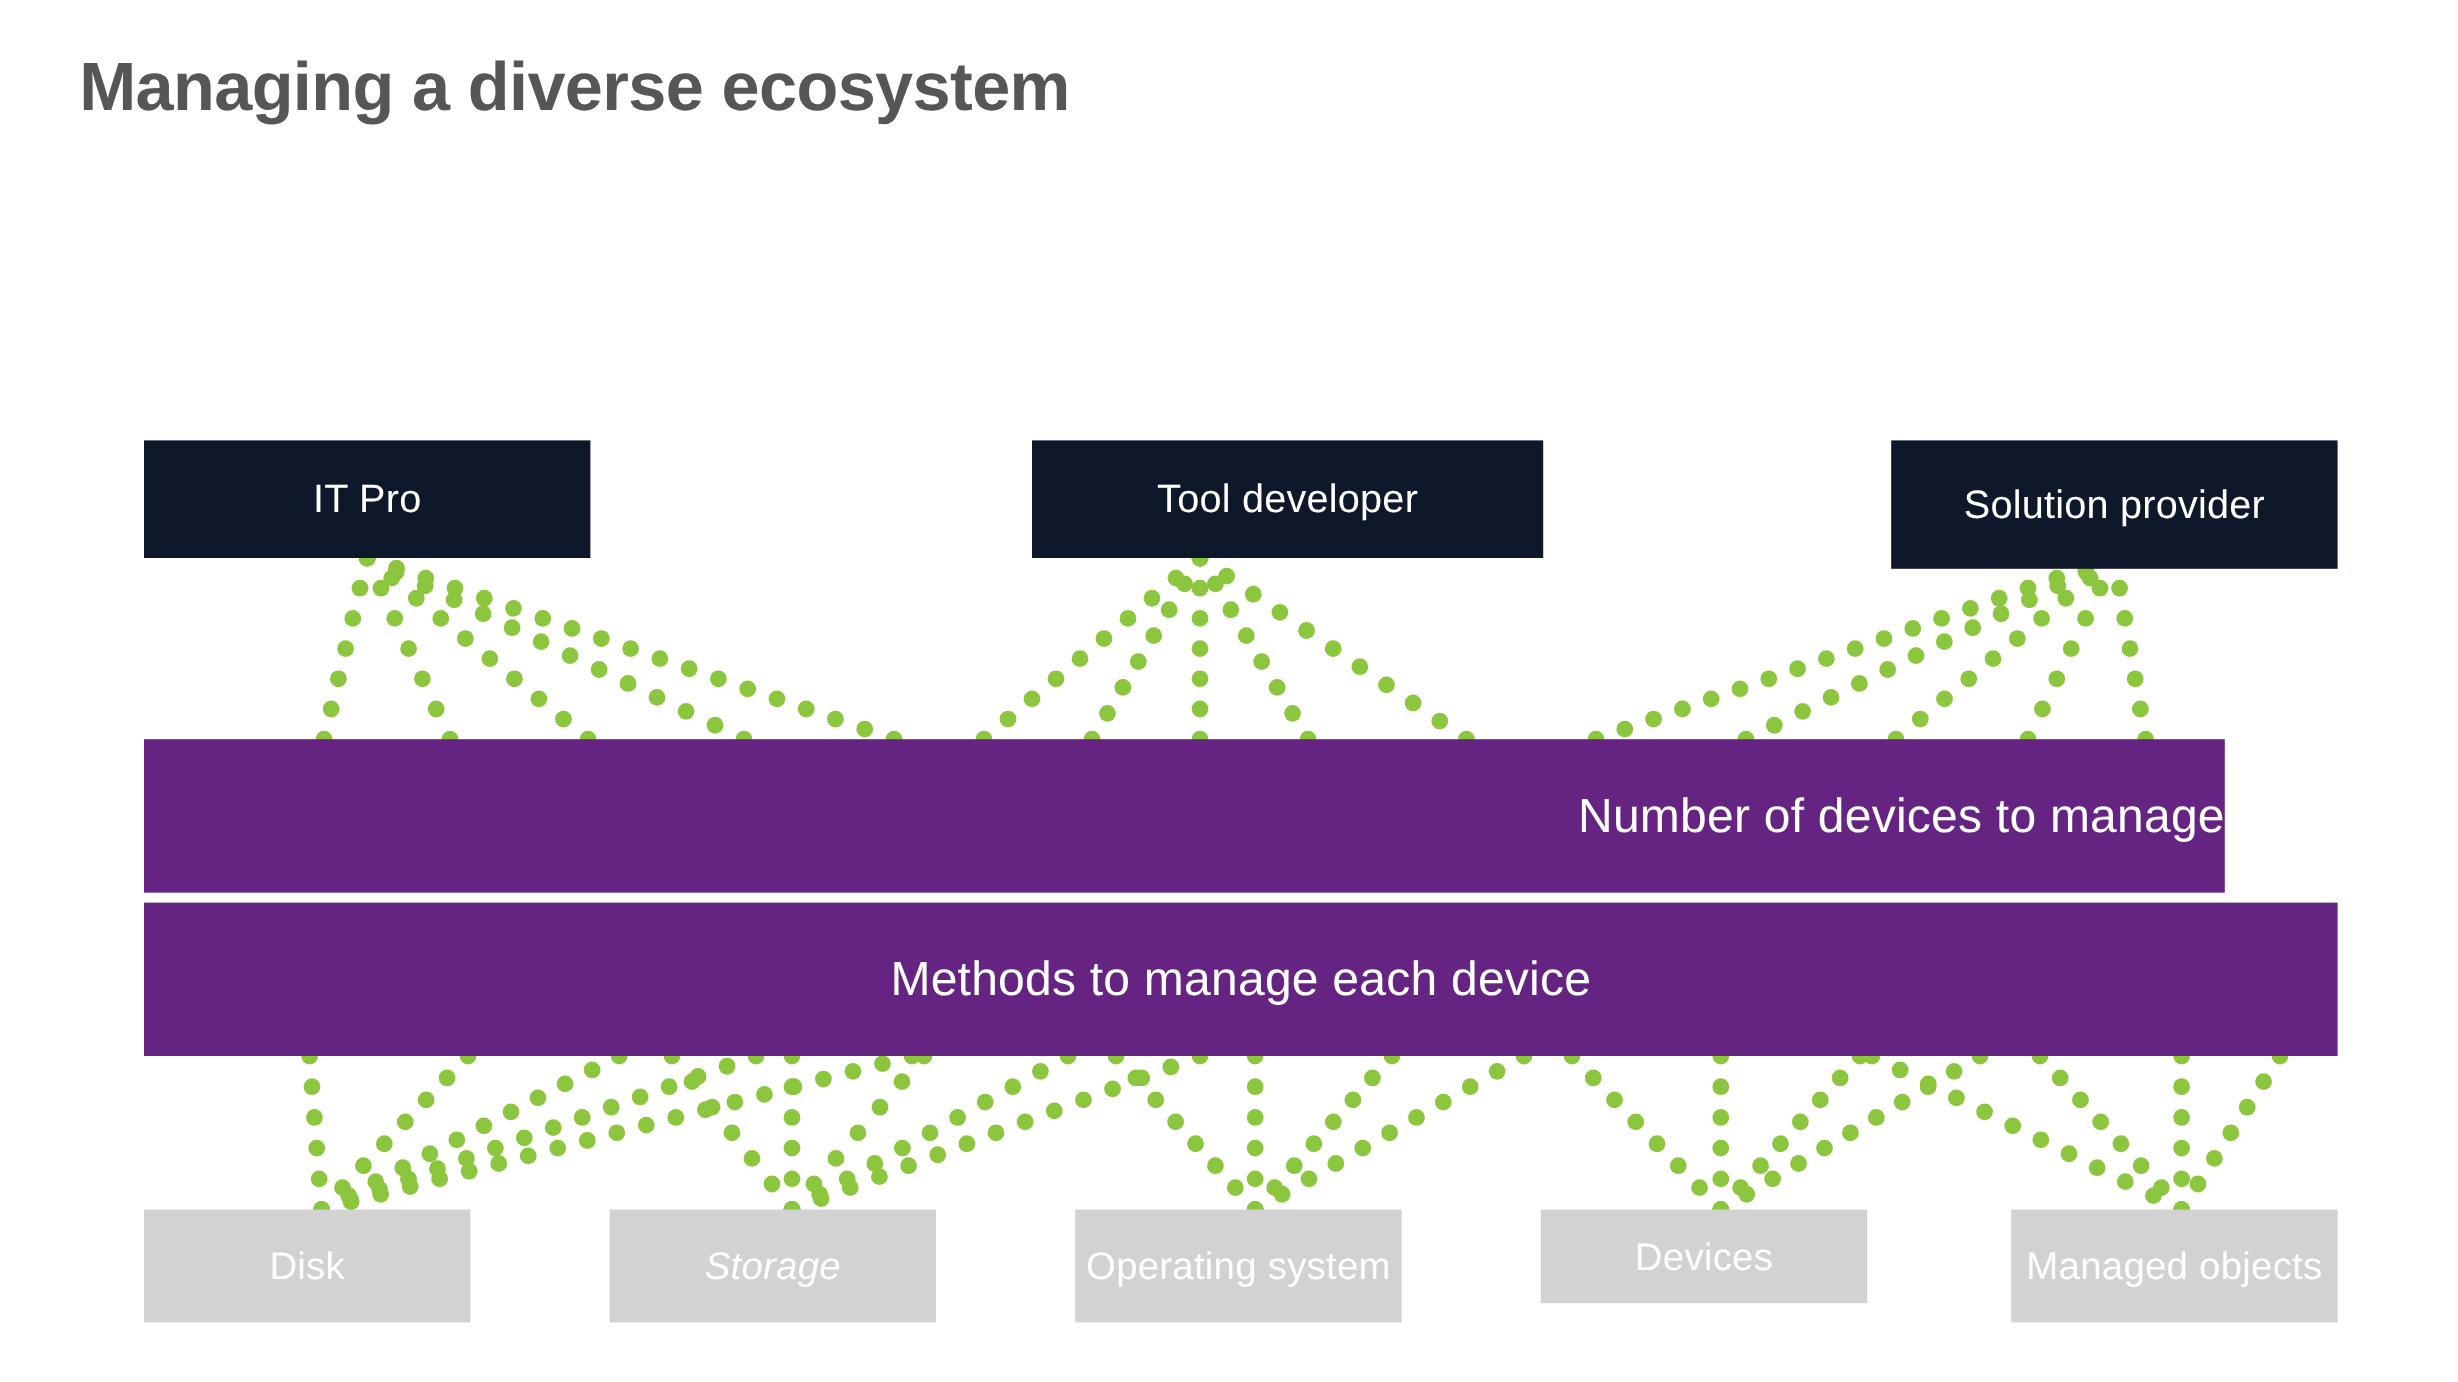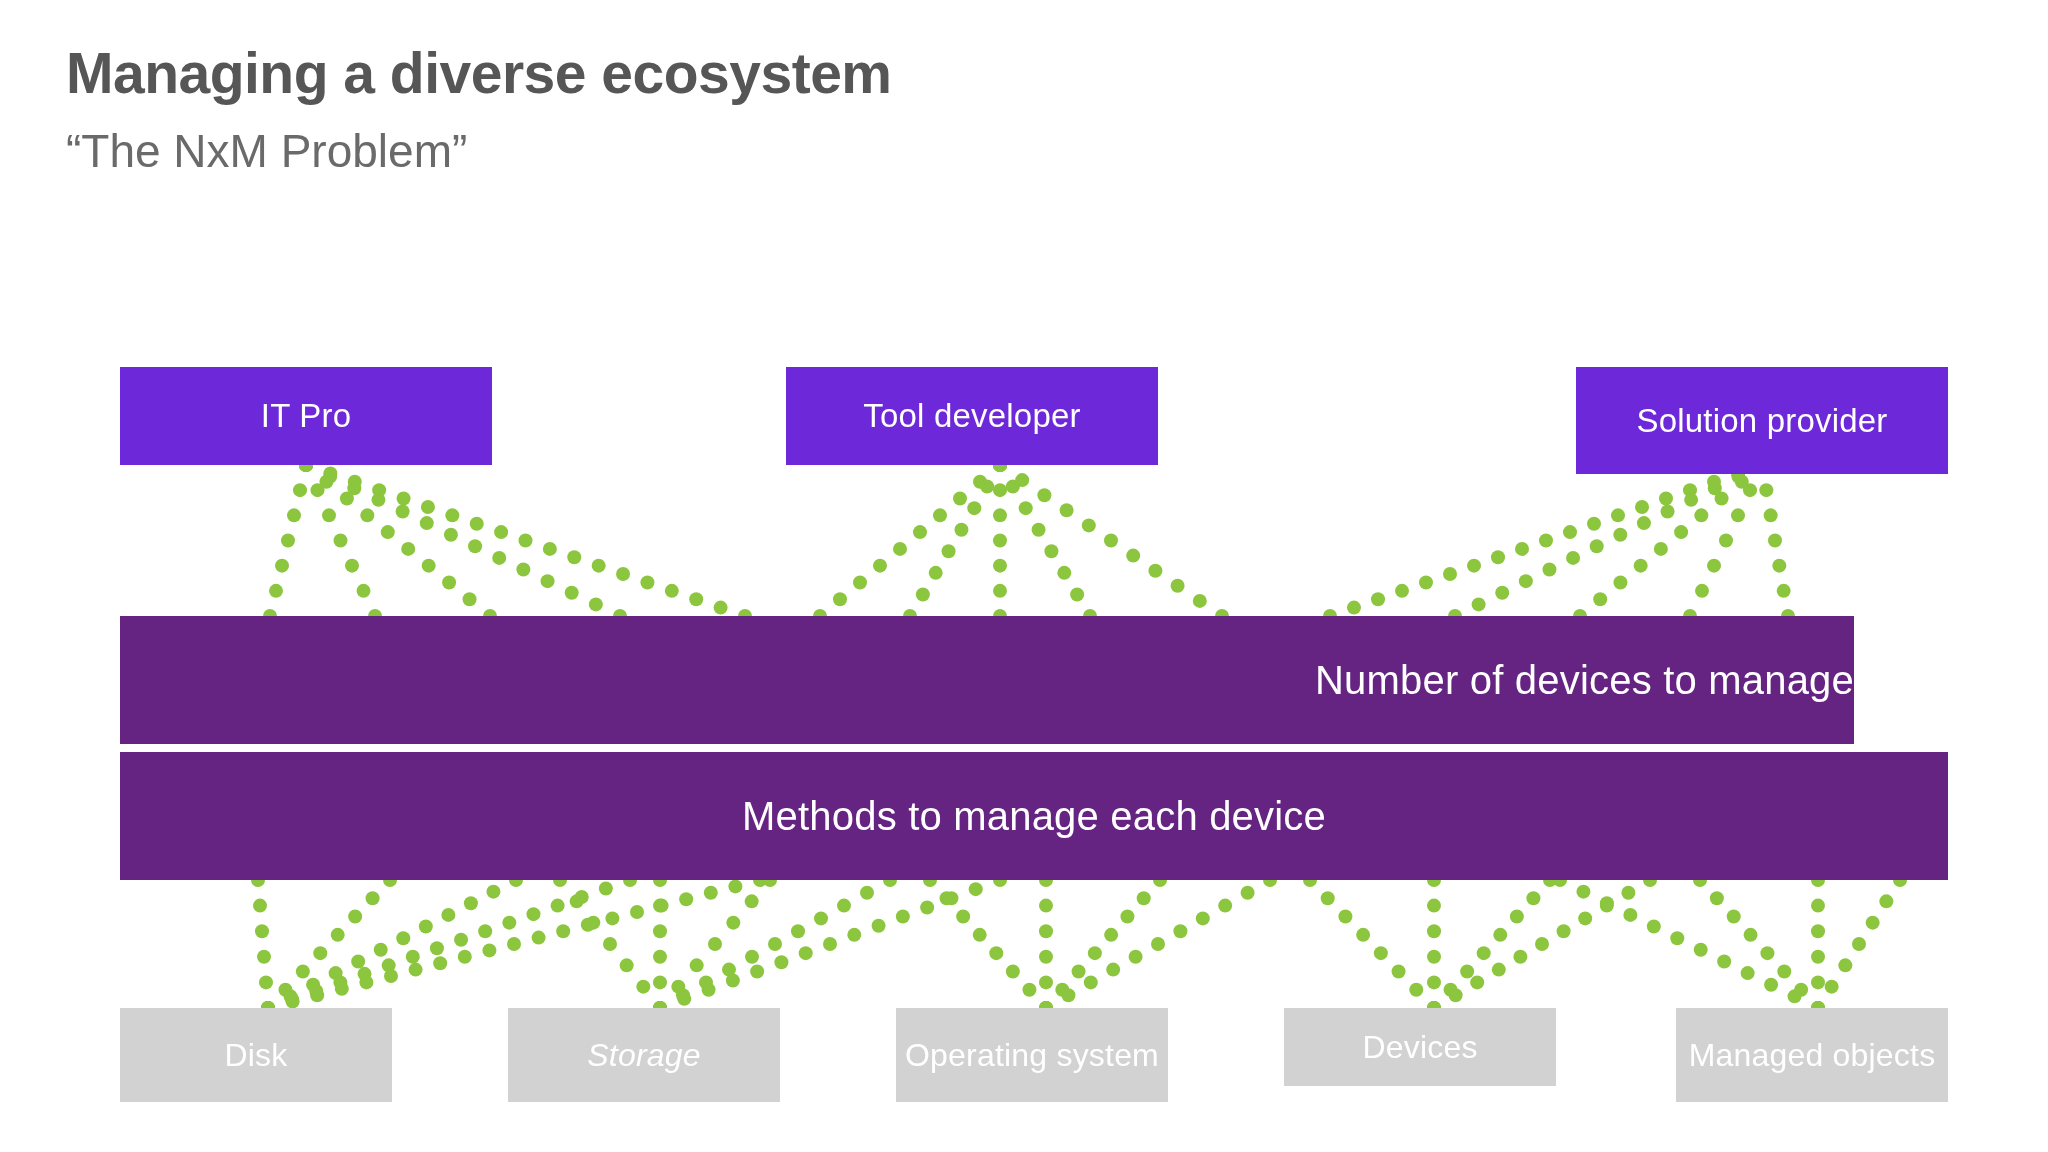--- a/index.html
+++ b/index.html
@@ -66,21 +66,21 @@
     z-index: 5;
   }
   .node-label {
     font-size: 33px;
     font-weight: 400;
     color: #ffffff;
     white-space: nowrap;
     letter-spacing: 0.2px;
   }
   .actor {
-    background: #6d28d9;
+    background: #0f172a;
     height: 98px;
   }
   .bar {
     background: #662482;
   }
   .bar .node-label {
     font-size: 40px;
   }
   .leaf {
     background: #d2d2d2;
@@ -96,21 +96,20 @@
     z-index: 6;
   }
 </style>
 </head>
 <body>
 
 <div id="slide">
 
   <div id="title-block">
     <div id="page-title">Managing a diverse ecosystem</div>
-    <div id="page-subtitle">“The NxM Problem”</div>
   </div>
 
   <svg id="connections" viewBox="0 0 2048 1152" width="2048" height="1152" xmlns="http://www.w3.org/2000/svg">
       <g>
         <circle cx="306.00" cy="465.00" r="7" fill="#8CC63F"></circle>
         <circle cx="300.00" cy="490.17" r="7" fill="#8CC63F"></circle>
         <circle cx="294.00" cy="515.33" r="7" fill="#8CC63F"></circle>
         <circle cx="288.00" cy="540.50" r="7" fill="#8CC63F"></circle>
         <circle cx="282.00" cy="565.67" r="7" fill="#8CC63F"></circle>
         <circle cx="276.00" cy="590.83" r="7" fill="#8CC63F"></circle>
@@ -546,21 +545,21 @@
         <circle cx="1845.33" cy="965.33" r="7" fill="#8CC63F"></circle>
         <circle cx="1831.67" cy="986.67" r="7" fill="#8CC63F"></circle>
         <circle cx="1818.00" cy="1008.00" r="7" fill="#8CC63F"></circle>
       </g>
     </svg>
 
   <div id="nodes-layer">
       <div class="node actor" style="left: 120px; top: 367px; width: 372px; height: 98px;">
         <span class="node-label">IT Pro</span>
       </div>
-      <div class="node actor" style="left: 786px; top: 367px; width: 372px; height: 98px;">
+      <div class="node actor" style="left: 860px; top: 367px; width: 426px; height: 98px;">
         <span class="node-label">Tool developer</span>
       </div>
       <div class="node actor" style="left: 1576px; top: 367px; width: 372px; height: 107px;">
         <span class="node-label">Solution provider</span>
       </div>
       <div class="node bar" style="left: 120px; top: 616px; width: 1734px; height: 128px; justify-content: flex-end;">
         <span class="node-label">Number of devices to manage</span>
       </div>
       <div class="node bar" style="left: 120px; top: 752px; width: 1828px; height: 128px;">
         <span class="node-label">Methods to manage each device</span>

